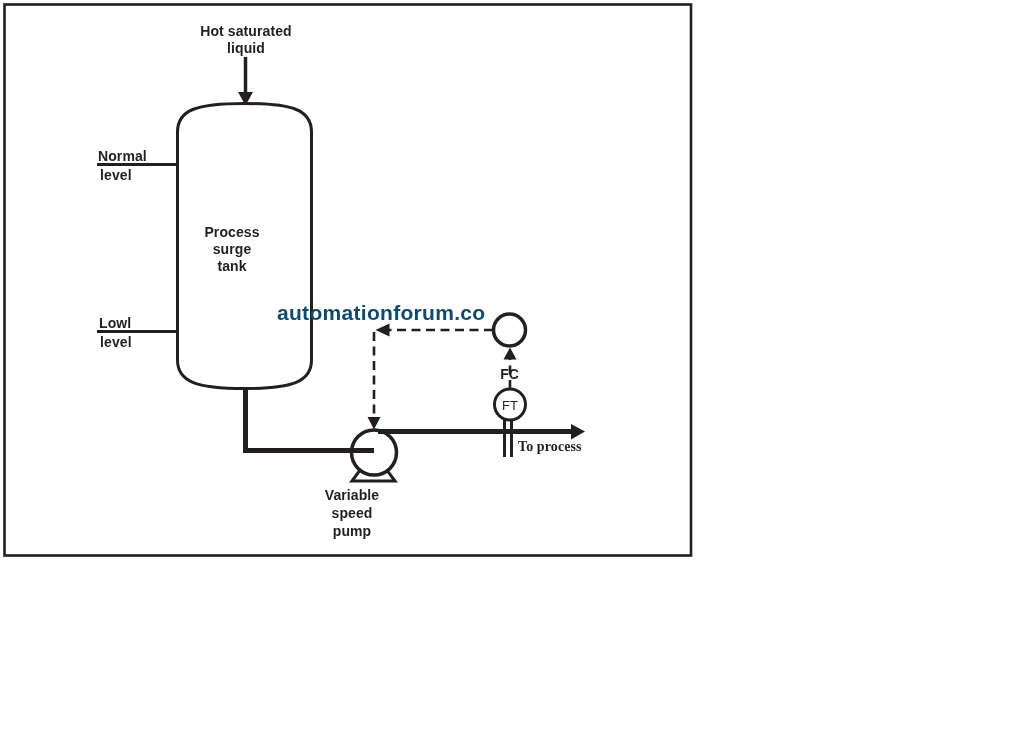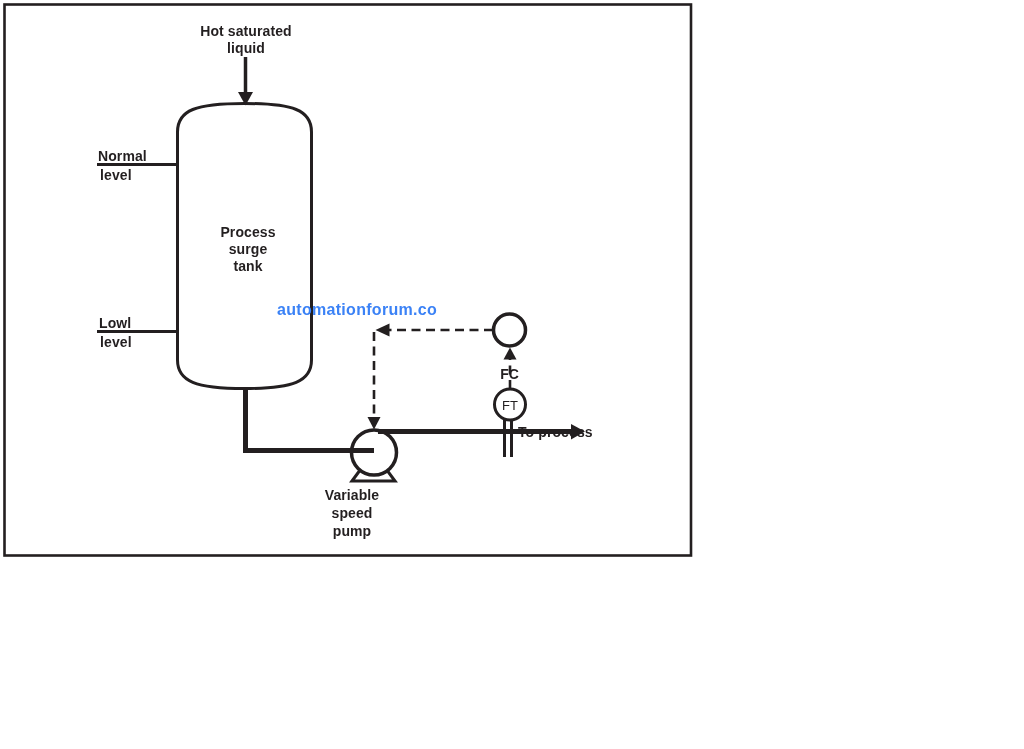--- a/index.html
+++ b/index.html
@@ -44,22 +44,22 @@
     font-size: 14px;
     font-weight: bold;
     margin-top: 44px;
   }
   .ft-lbl {
     font-size: 13px;
     font-weight: normal;
   }
   .watermark {
     position: absolute;
-    color: #3b82f6;
-    font-size: 16px;
+    color: #0c4a6e;
+    font-size: 21px;
     font-weight: bold;
     letter-spacing: 0.3px;
     white-space: nowrap;
   }
   .pump-lbl {
     line-height: 18px;
   }
   .caption {
     position: absolute;
     color: #231f20;
@@ -114,29 +114,29 @@
 
   <div class="lbl centered" style="left:246px; top:23px;">Hot saturated
 liquid</div>
 
   <div class="lbl" style="left:98px; top:148px;">Normal</div>
   <div class="lbl" style="left:100px; top:167px;">level</div>
 
   <div class="lbl" style="left:99px; top:315px;">Lowl</div>
   <div class="lbl" style="left:100px; top:334px;">level</div>
 
-  <div class="lbl centered" style="left:248px; top:224px;">Process
+  <div class="lbl centered" style="left:232px; top:224px;">Process
 surge
 tank</div>
 
   <div class="watermark" style="left:277px; top:301px;">automationforum.co</div>
 
   <div class="bubble-lbl fc-lbl" style="left:509.5px; top:330px;">FC</div>
   <div class="bubble-lbl ft-lbl" style="left:510px; top:404.5px;">FT</div>
 
-  <div class="lbl" style="left:518px; top:424px;">To process</div>
+  <div class="lbl" style="left:518px; top:438px;font-family:Liberation Serif, serif;">To process</div>
 
   <div class="lbl centered pump-lbl" style="left:352px; top:486px;">Variable
 speed
 pump</div>
 
 
 </div>
 
 </body></html>

